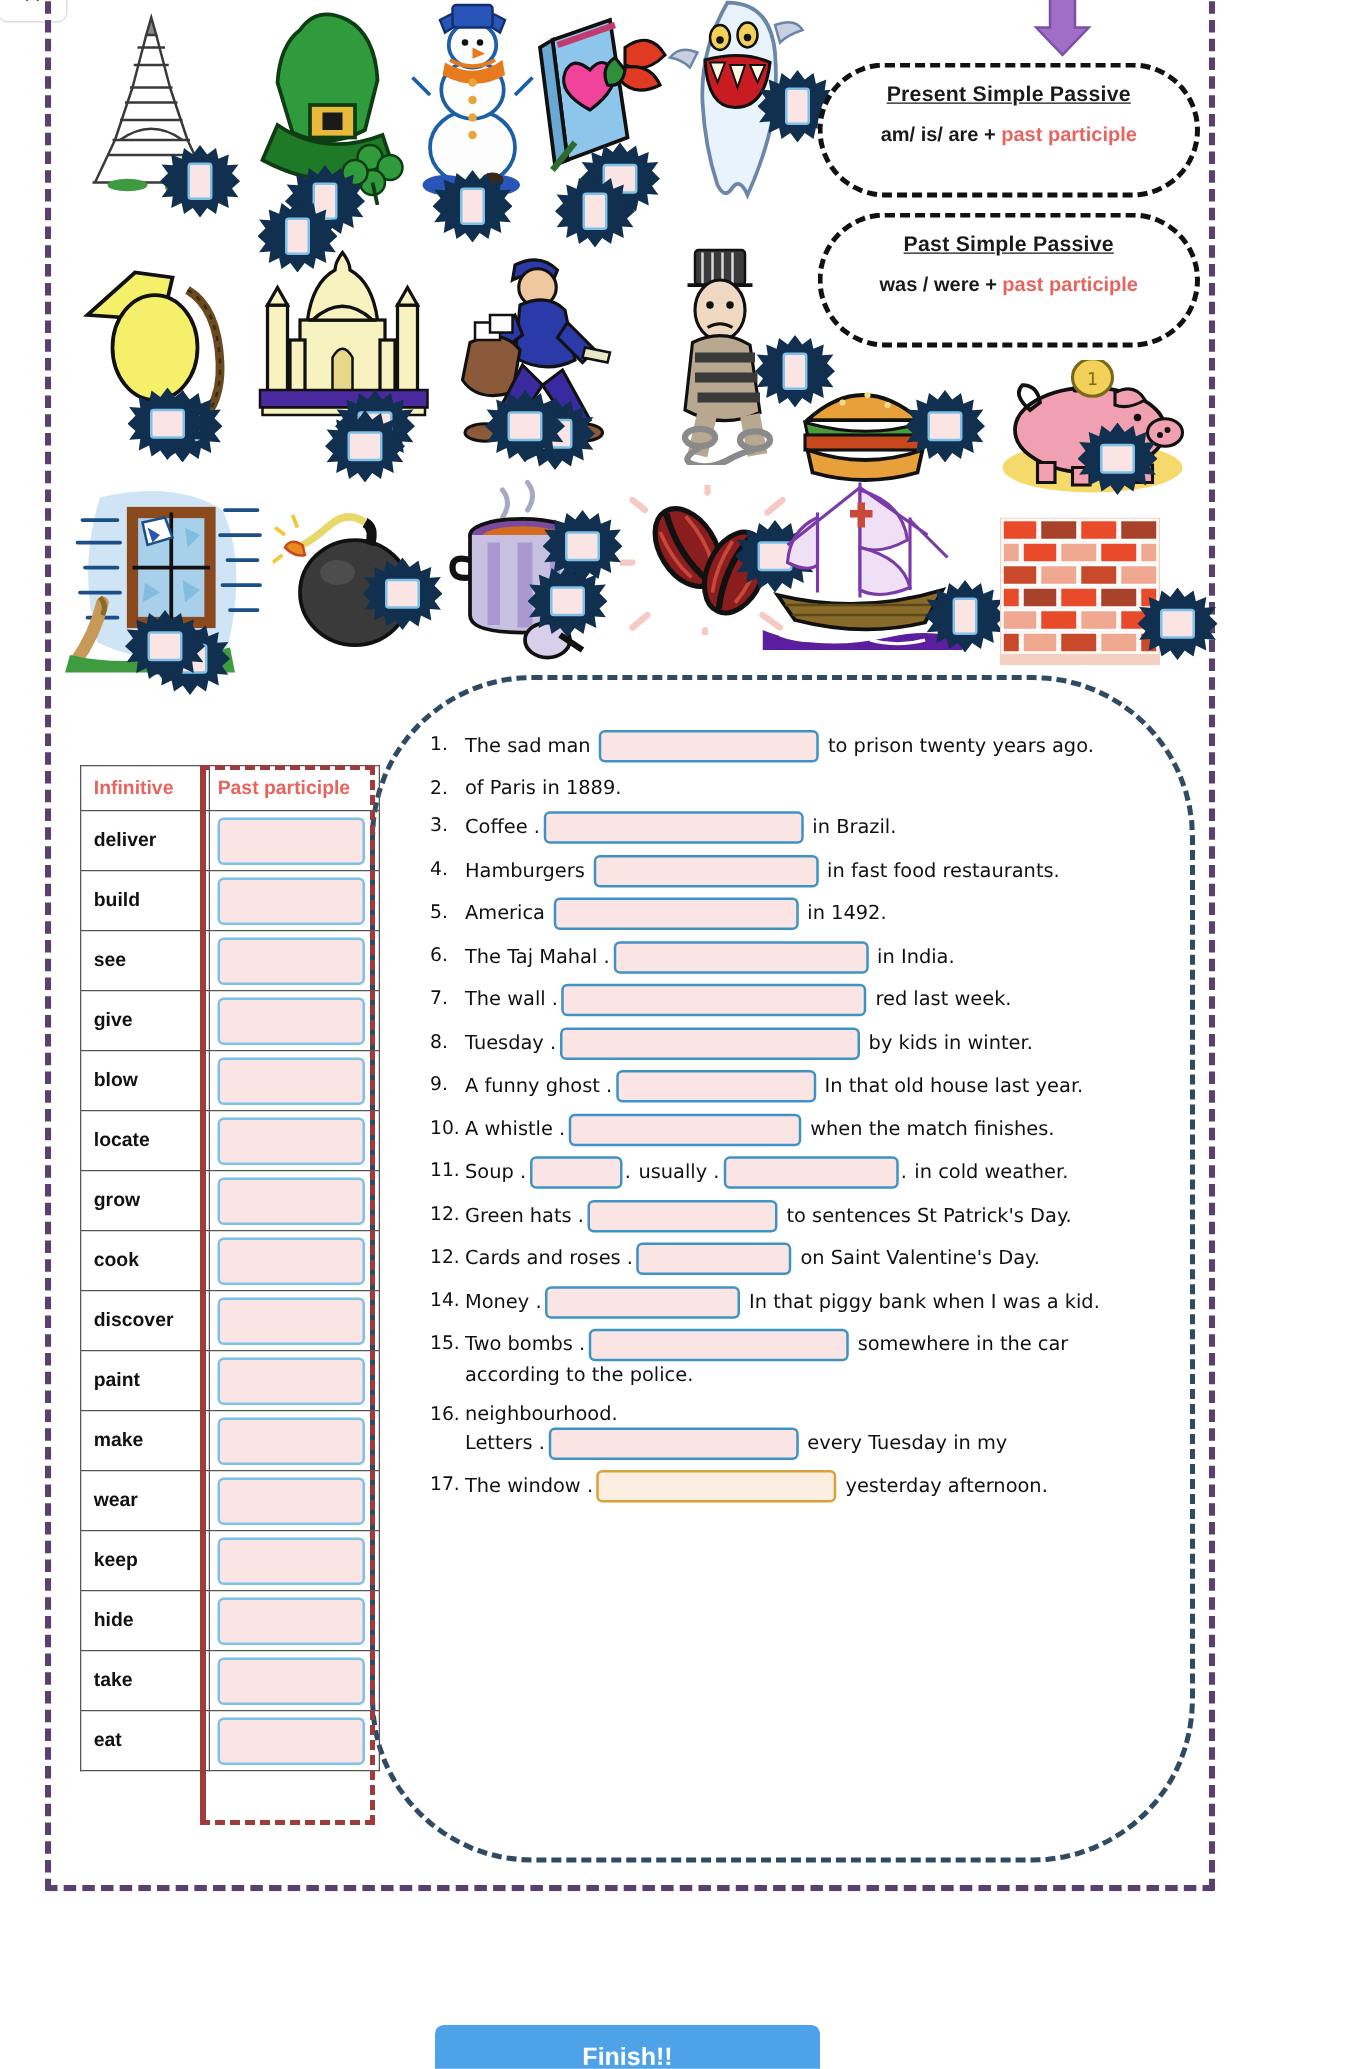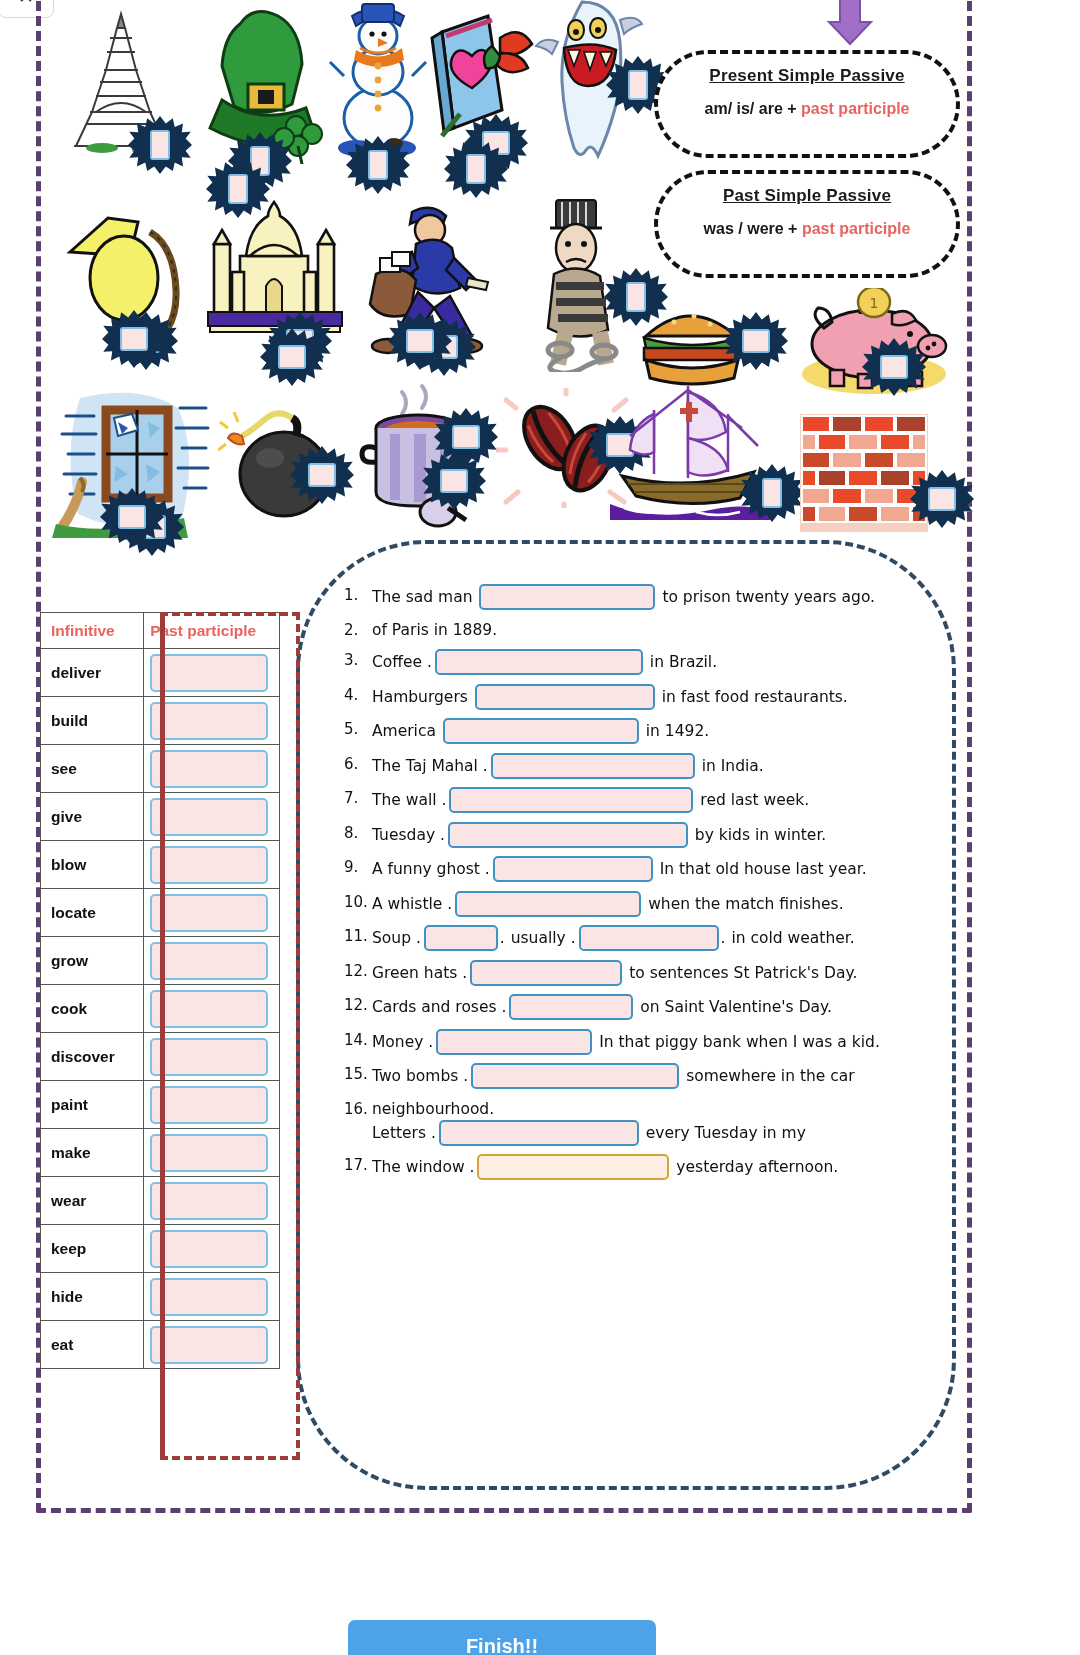--- a/index.html
+++ b/index.html
@@ -81,21 +81,21 @@
     left:296px; top:540px;
     width:660px; height:950px;
     border:4px dashed #2f4a63;
     border-radius:130px;
     pointer-events:none;
   }
 
   
   #verb-table{
     position:absolute;
-    left:40px; top:612px;
+    left:64px; top:612px;
     width:240px;
   }
   #verb-table .tbl{
     border-collapse:collapse;
     width:240px;
     border:1px solid #555;
   }
   #verb-table td{
     border:1px solid #555;
     height:48px;
@@ -766,20 +766,26 @@
             <div class="pp-input"></div>
           </td>
         </tr>
         <tr>
           <td class="col-inf"><span class="verb-label">hide</span></td>
           <td class="col-pp">
             <div class="pp-input"></div>
           </td>
         </tr>
         <tr>
+          <td class="col-inf"><span class="verb-label">take</span></td>
+          <td class="col-pp">
+            <div class="pp-input"></div>
+          </td>
+        </tr>
+        <tr>
           <td class="col-inf"><span class="verb-label">eat</span></td>
           <td class="col-pp">
             <div class="pp-input"></div>
           </td>
         </tr>
       </tbody>
   </table>
 </div>
 <div id="pp-dash-frame"></div>
 
@@ -866,20 +872,21 @@
       <div class="q">
         <div class="q-num">14.</div>
         <div class="q-body">
           <span class="q-line"><span>Money </span><span class="dots">.</span><span class="blank" style="width: 156px;"></span><span> In that piggy bank when I was a kid.</span></span>
         </div>
       </div>
       <div class="q">
         <div class="q-num">15.</div>
         <div class="q-body">
           <span class="q-line"><span>Two bombs </span><span class="dots">.</span><span class="blank" style="width: 208px;"></span><span> somewhere in the car</span></span>
+          <span class="q-line">according to the police.</span>
         </div>
       </div>
       <div class="q">
         <div class="q-num">16.</div>
         <div class="q-body">
           <span class="q-line">neighbourhood.</span>
           <span class="q-line"><span>Letters </span><span class="dots">.</span><span class="blank" style="width: 200px;"></span><span> every Tuesday in my</span></span>
         </div>
       </div>
       <div class="q">

